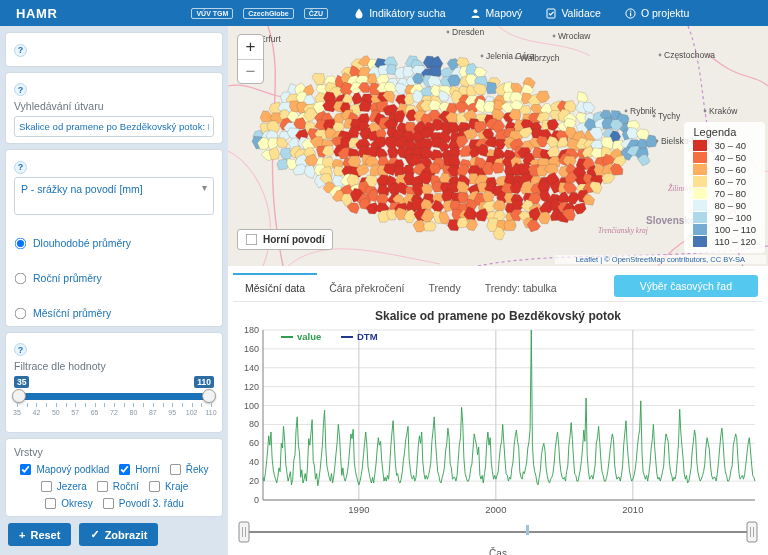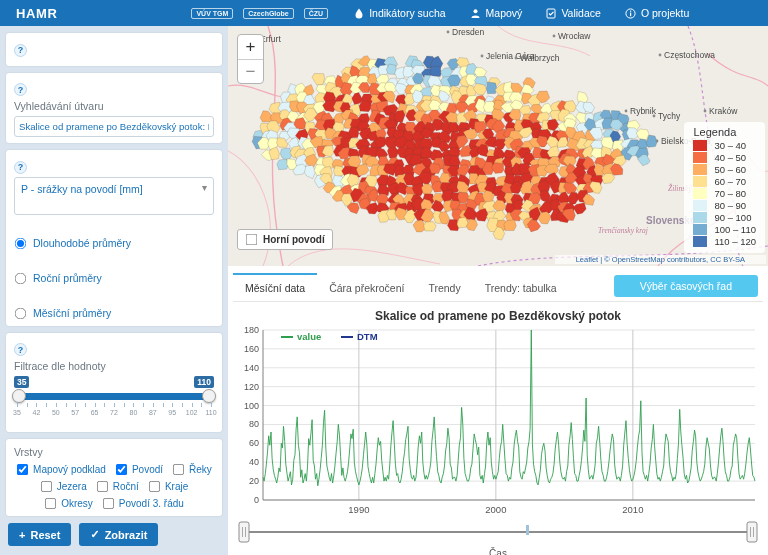--- a/index.html
+++ b/index.html
@@ -217,21 +217,21 @@
 
   <div class="card">
     <div class="field-label">Vrstvy</div>
     <div class="layers" id="layers-list">
         <label class="layer-item">
           <input type="checkbox" checked="" style="">
           <span>Mapový podklad</span>
         </label>
         <label class="layer-item">
           <input type="checkbox" checked="" style="">
-          <span>Povodí</span>
+          <span>Horní</span>
         </label>
         <label class="layer-item">
           <input type="checkbox" style="">
           <span>Řeky</span>
         </label>
         <label class="layer-item">
           <input type="checkbox" style="">
           <span>Jezera</span>
         </label>
         <label class="layer-item">

